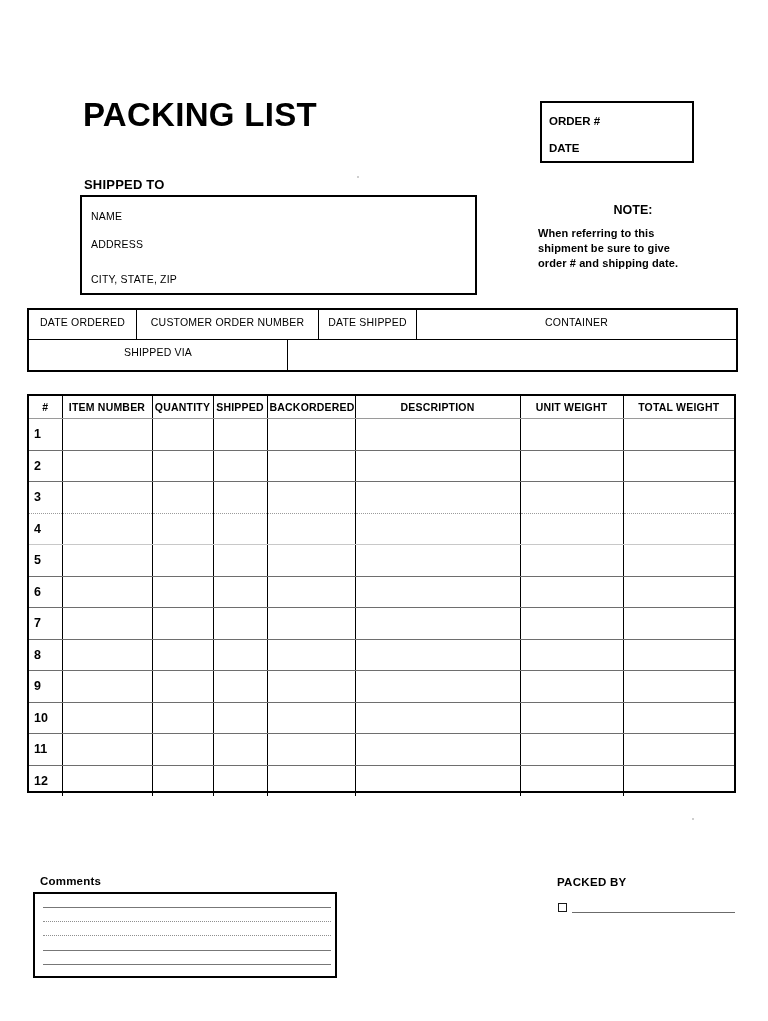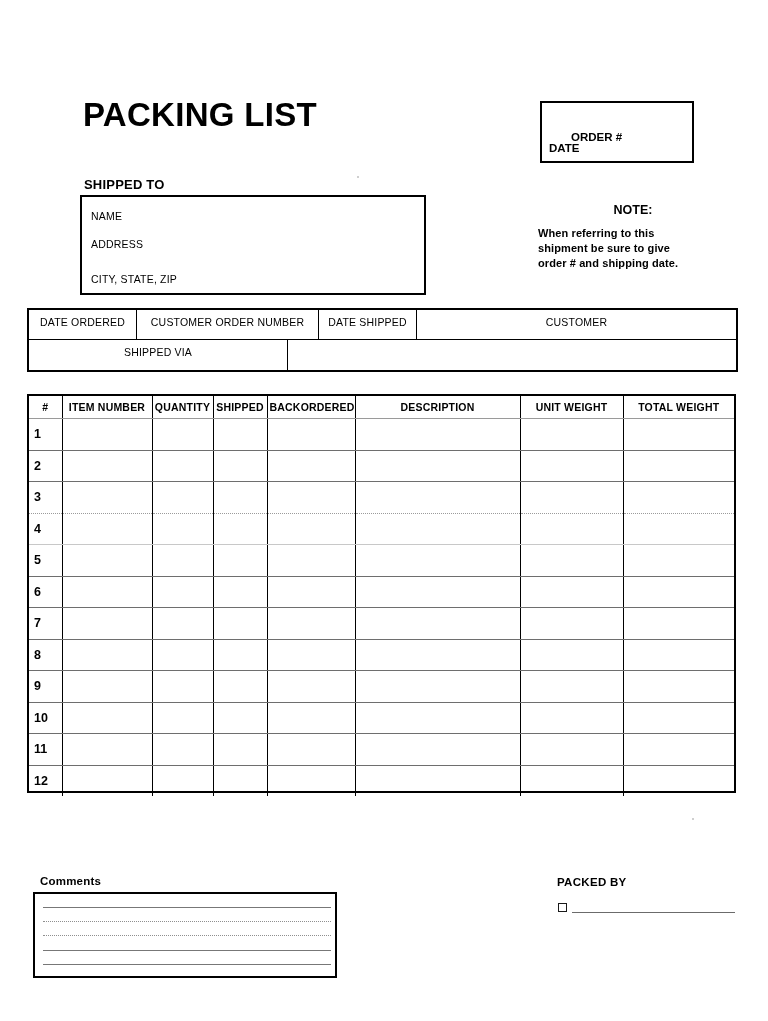--- a/index.html
+++ b/index.html
@@ -47,37 +47,37 @@
     border: 2px solid #000000;
     box-sizing: border-box;
   }
   #order-box .field {
     position: absolute;
     left: 7px;
     font-size: 11.5px;
     font-weight: bold;
     white-space: nowrap;
   }
-  #order-box .field.order { top: 28px; margin-left: 22px; }
+  #order-box .field.order { top: 12px; }
   #order-box .field.date  { top: 39px; }
 
   
   #shipped-to-label {
     position: absolute;
     left: 84px;
     top: 177px;
     font-size: 13px;
     font-weight: bold;
     letter-spacing: 0.2px;
   }
   #shipped-to-box {
     position: absolute;
     left: 80px;
     top: 195px;
-    width: 346px;
+    width: 397px;
     height: 100px;
     border: 2px solid #000000;
     box-sizing: border-box;
   }
   #shipped-to-box .line {
     position: absolute;
     left: 9px;
     font-size: 10.5px;
     font-weight: normal;
     white-space: nowrap;
@@ -295,21 +295,21 @@
       <div class="band-cell div" style="left:0; width:108px;">
         <span>DATE ORDERED</span>
       </div>
       <div class="band-cell div" style="left:108px; width:182px;">
         <span>CUSTOMER ORDER NUMBER</span>
       </div>
       <div class="band-cell div" style="left:290px; width:98px;">
         <span>DATE SHIPPED</span>
       </div>
       <div class="band-cell" style="left:388px; right:0; width:319px;">
-        <span>CUSTOMER</span>
+        <span>CONTAINER</span>
       </div>
     </div>
     <div class="band-row r1">
       <div class="band-cell div" style="left:0; width:259px;">
         <span>SHIPPED VIA</span>
       </div>
     </div>
   </div>
 
   <div id="items-table">

